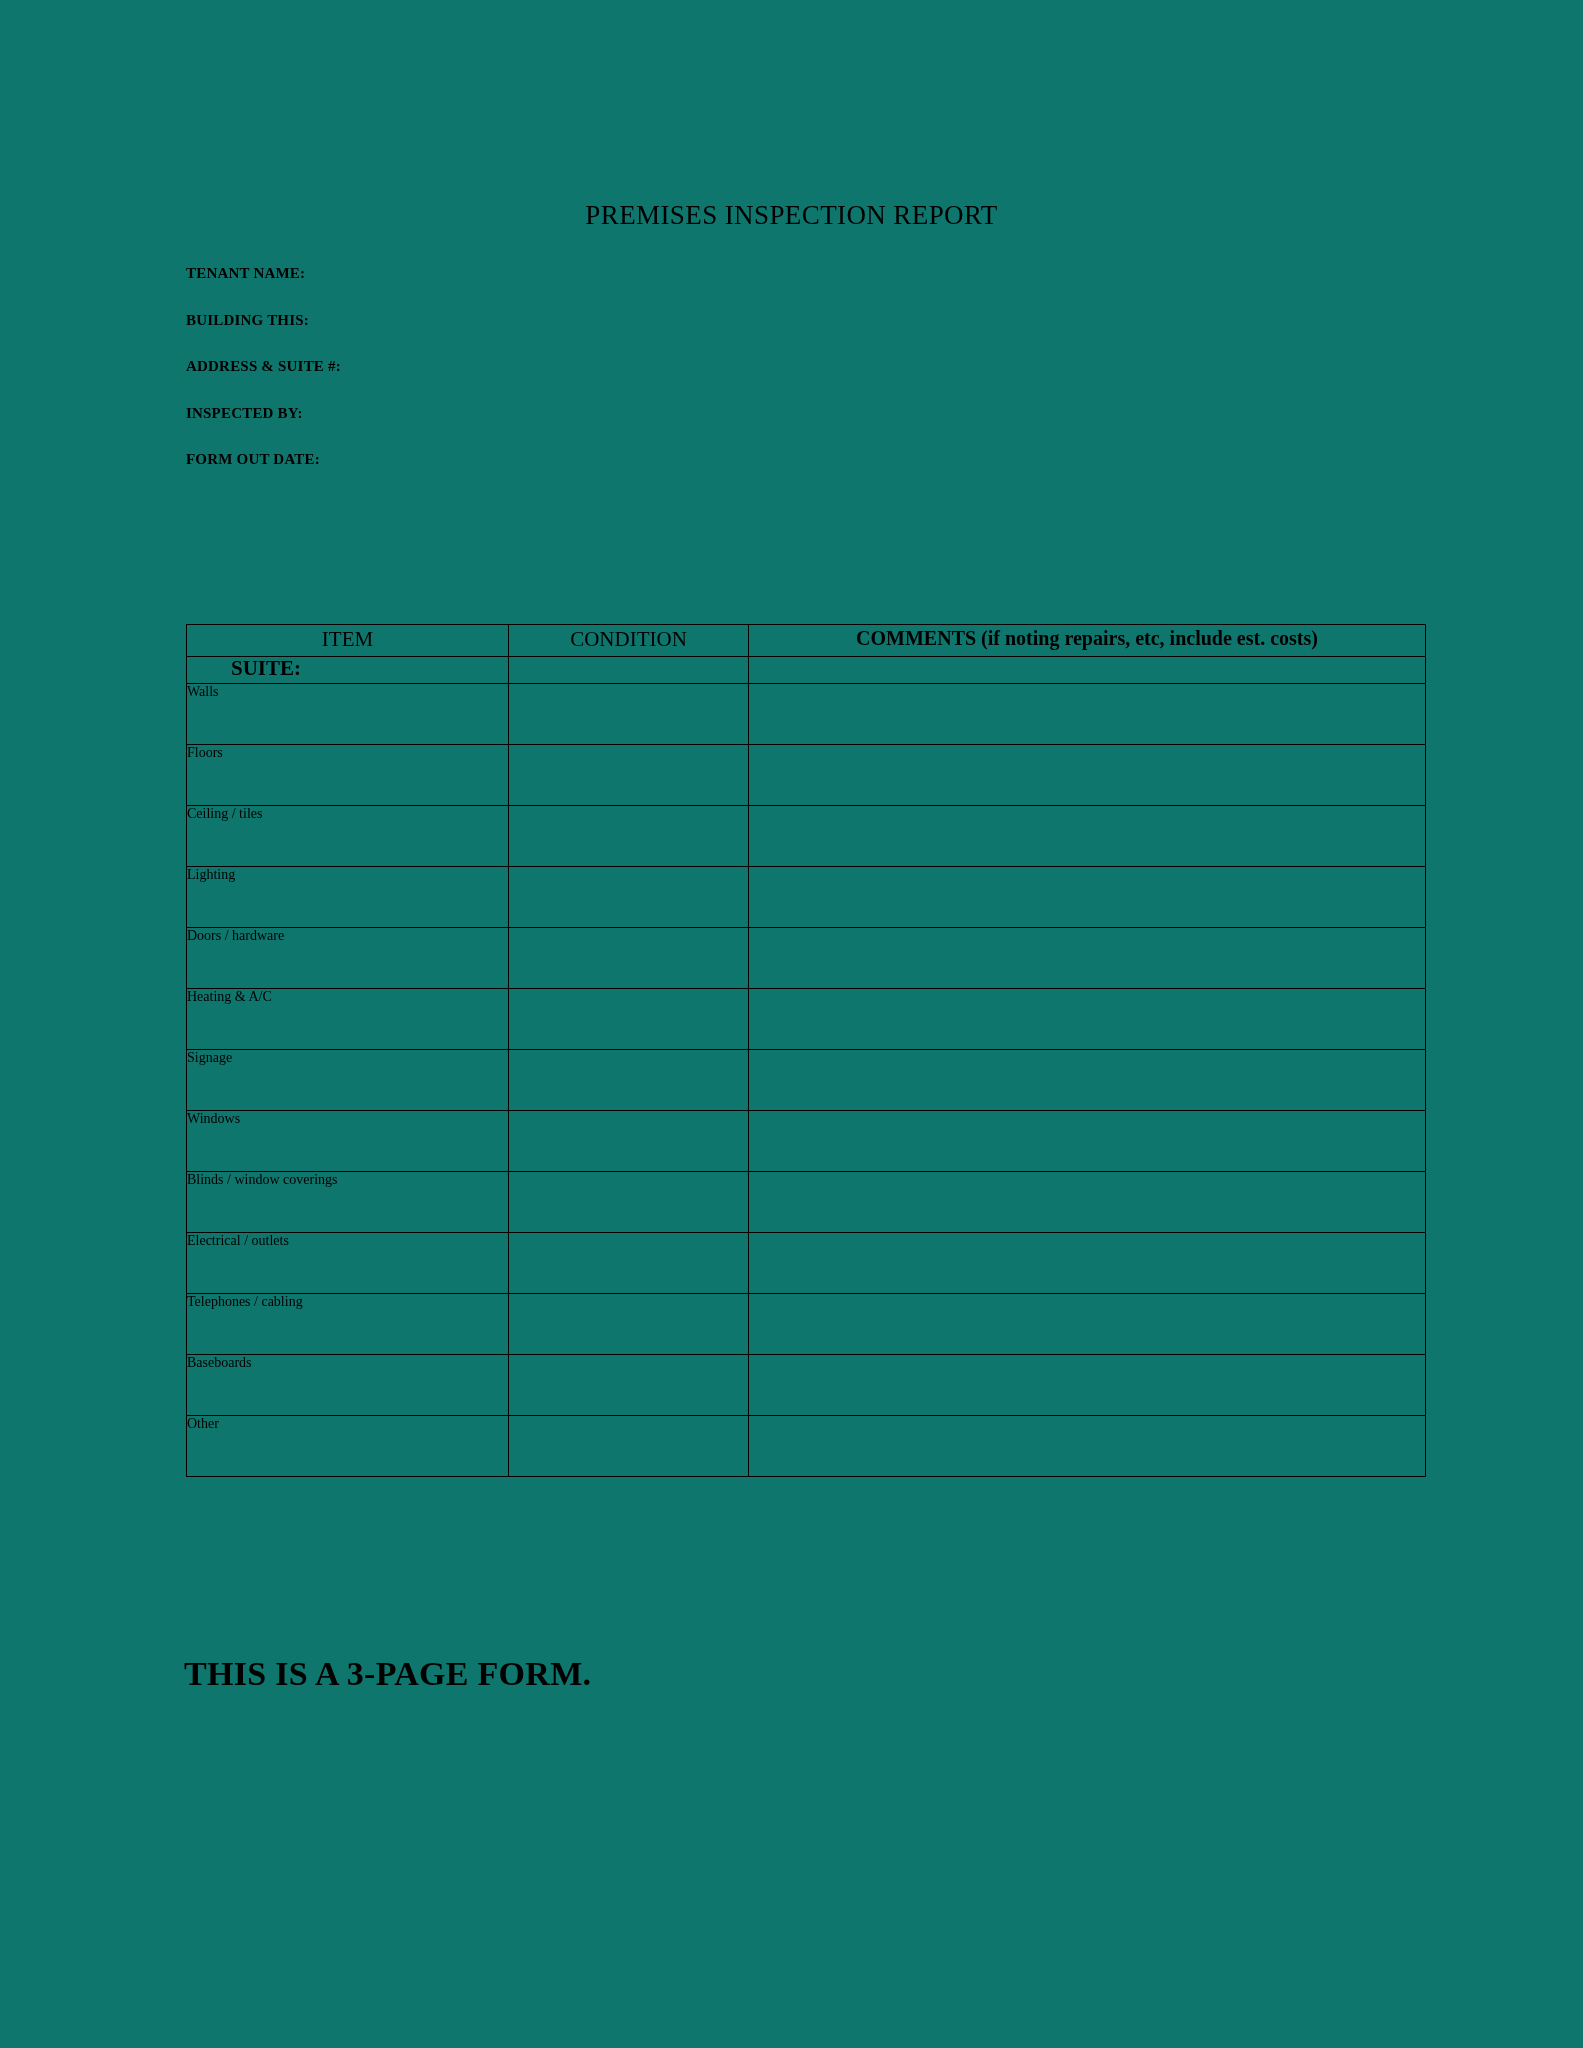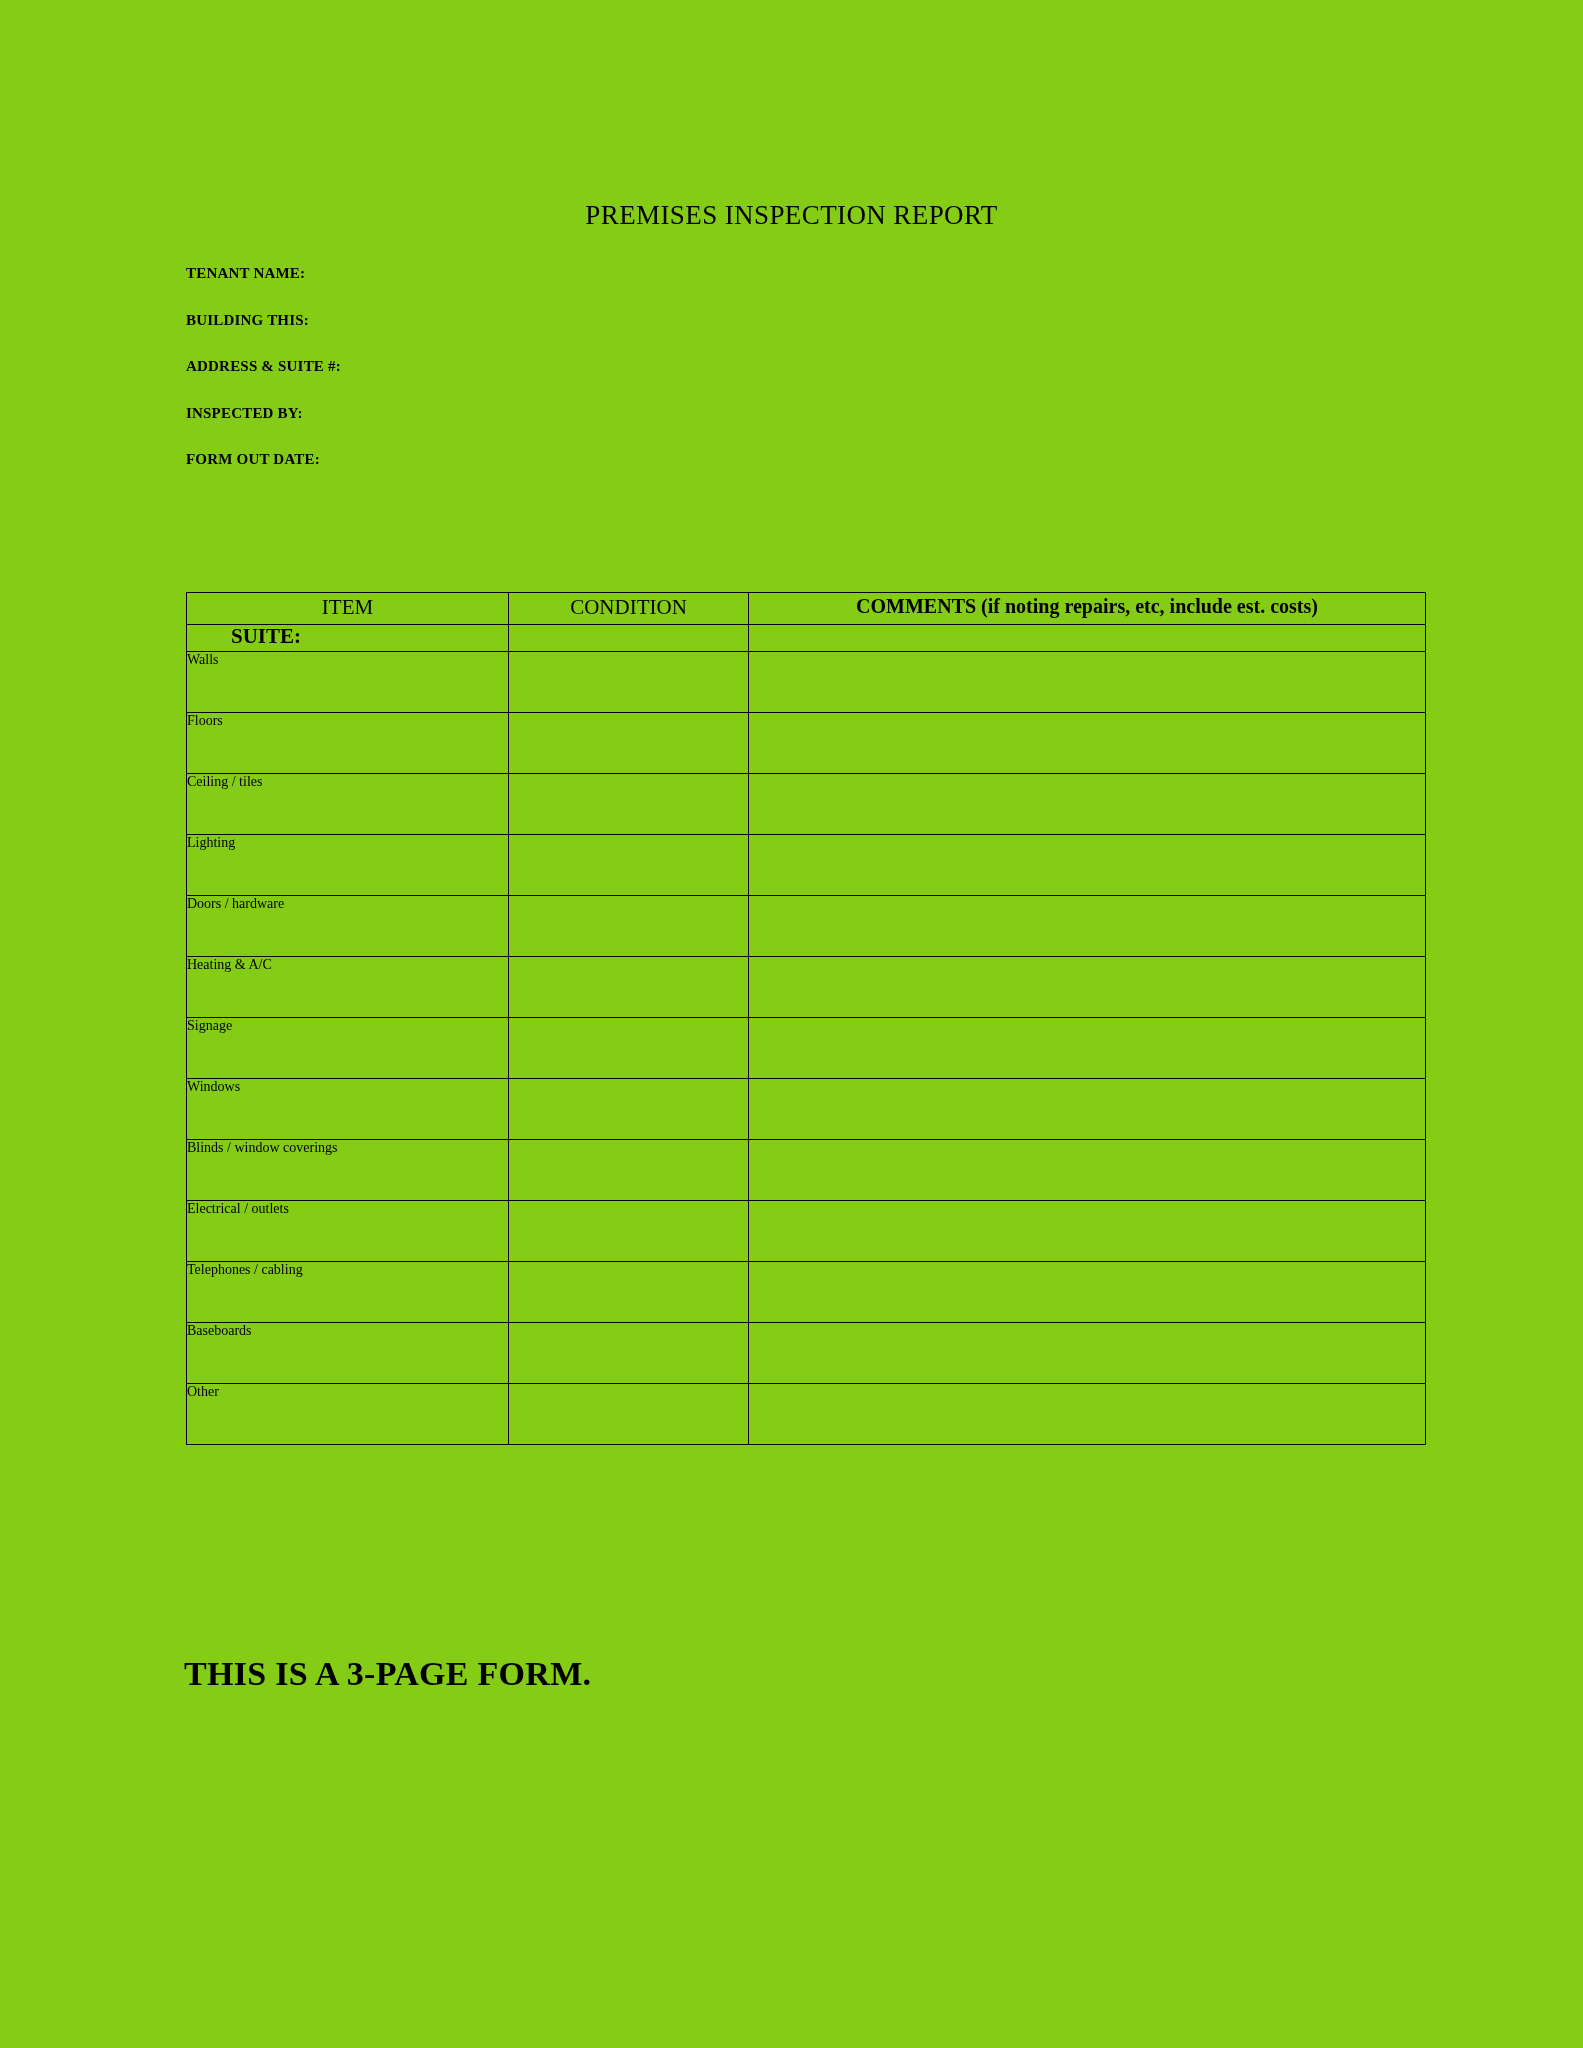--- a/index.html
+++ b/index.html
@@ -14,21 +14,21 @@
     color: #000000;
     position: relative;
     overflow: hidden;
   }
   .page {
     position: absolute;
     left: 0;
     top: 0;
     width: 1583px;
     height: 2048px;
-    background: #84cc16;
+    background: #0f766e;
   }
   .doc-title {
     position: absolute;
     left: 0;
     top: 200px;
     width: 1583px;
     text-align: center;
     font-size: 27px;
     letter-spacing: 0.4px;
     font-weight: normal;
@@ -44,21 +44,21 @@
     font-weight: bold;
     font-size: 15px;
     letter-spacing: 0.2px;
     margin-bottom: 30px;
     line-height: 1.1;
     white-space: nowrap;
   }
   table.insp {
     position: absolute;
     left: 186px;
-    top: 592px;
+    top: 624px;
     width: 1239px;
     border-collapse: collapse;
     table-layout: fixed;
   }
   table.insp th, table.insp td {
     border: 1px solid #000;
     padding: 0;
     vertical-align: top;
   }
   table.insp th {

